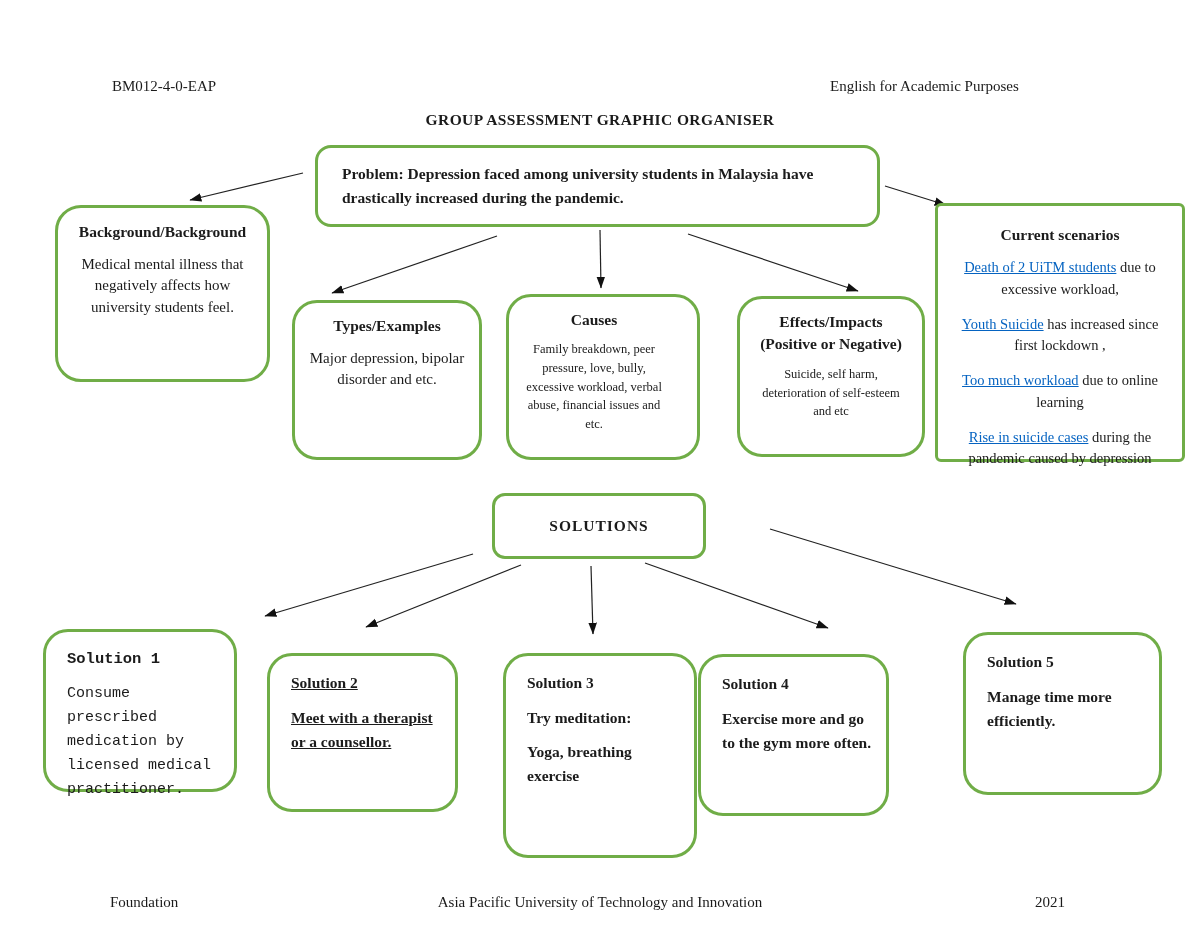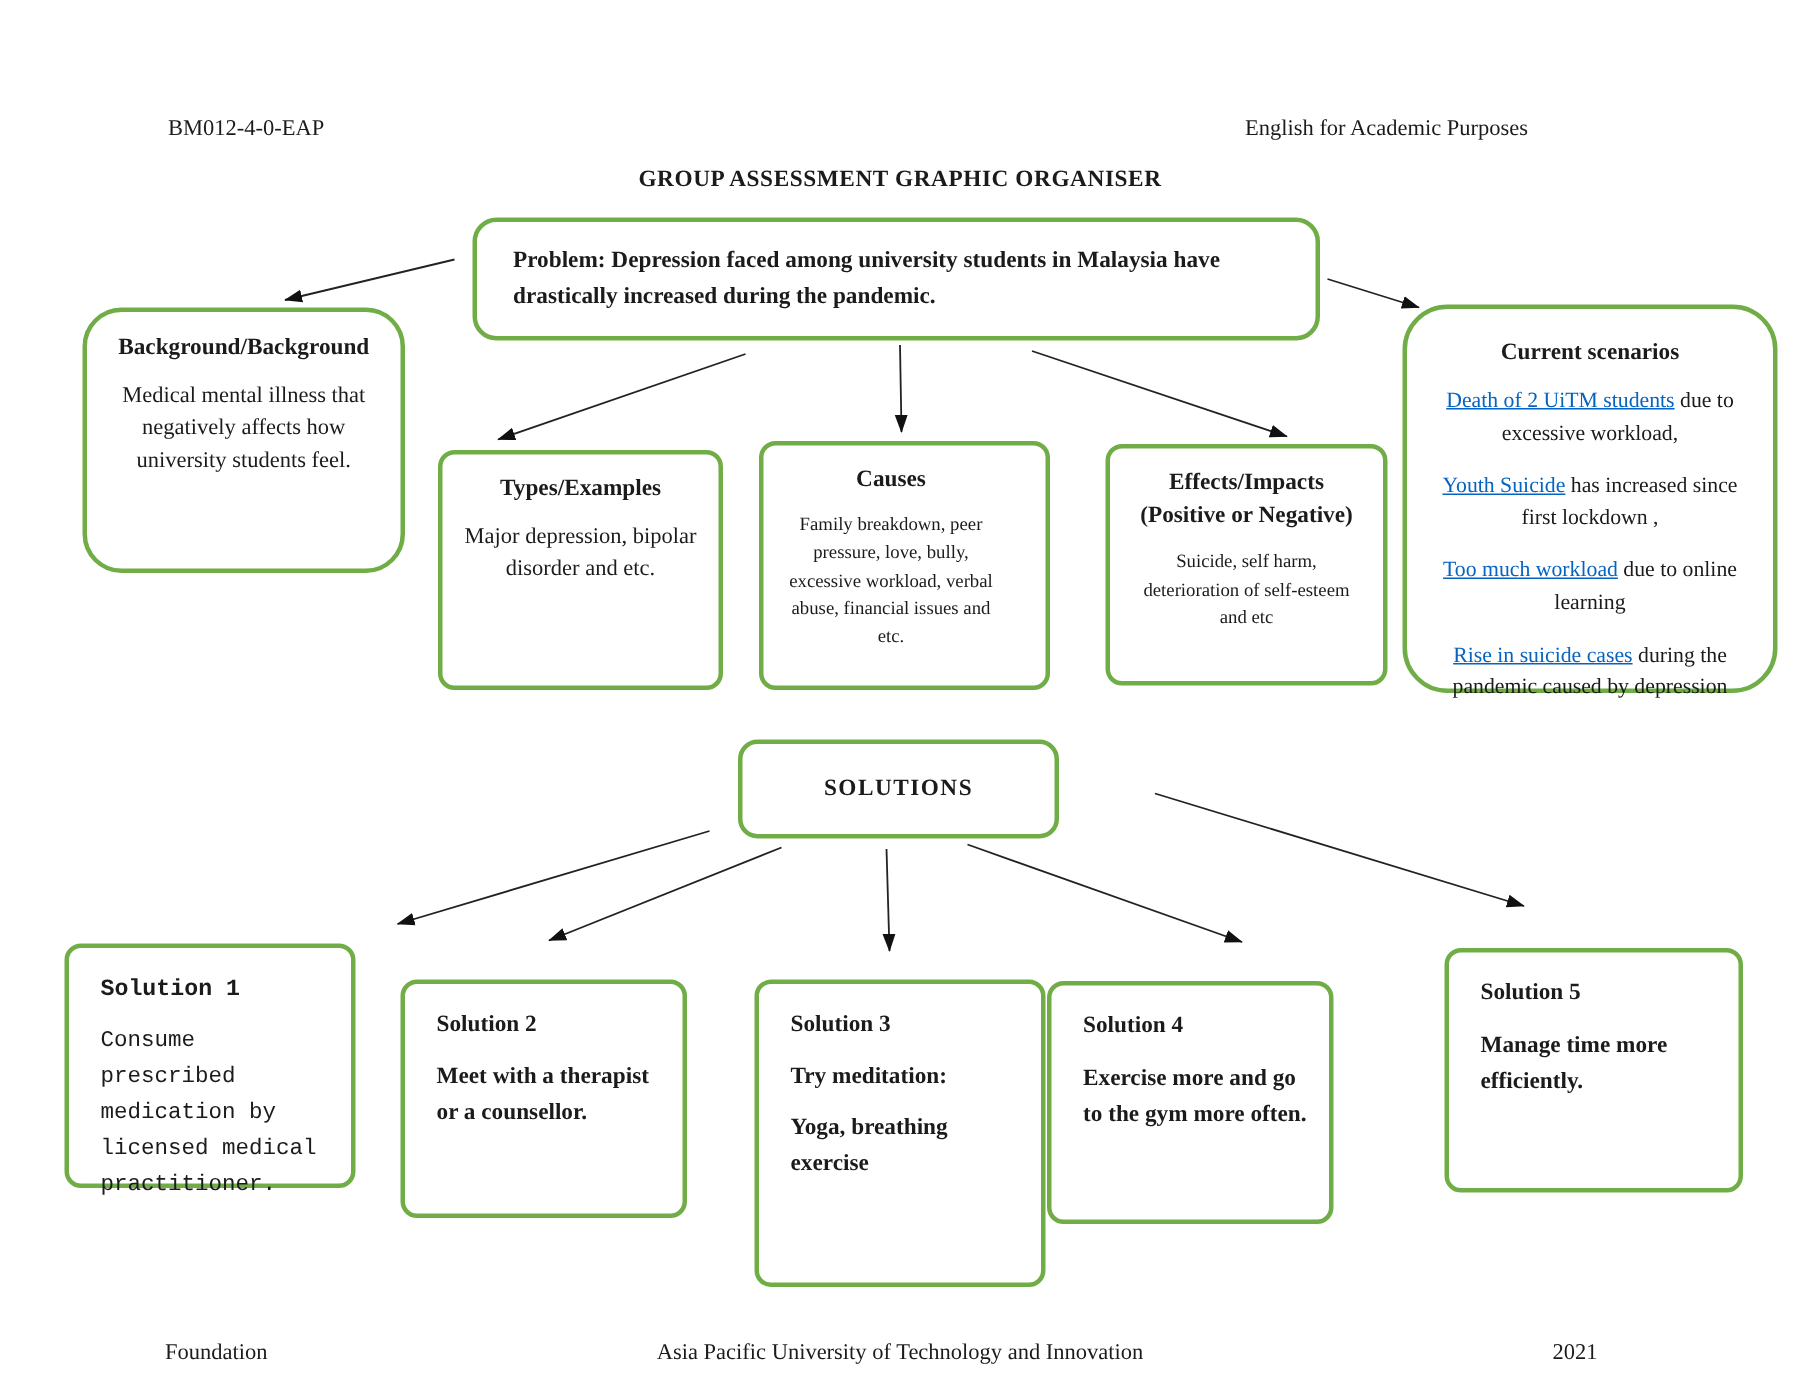--- a/index.html
+++ b/index.html
@@ -24,21 +24,21 @@
     text-align:center;font-weight:bold;font-size:15.5px;letter-spacing:.4px;
   }
   .ftr{position:absolute;top:853px;font-size:15px;white-space:nowrap;margin-top:41px;}
   #ftr-left{left:110px;}
   #ftr-center{left:0;width:100%;text-align:center;}
   #ftr-right{left:1035px;}
 
   .gbox{
     position:absolute;
     border:3px solid var(--green);
-    border-radius:11px;
+    border-radius:25px;
     background:#fff;
     z-index:2;
   }
   .bt{font-weight:bold;font-size:15.5px;text-align:center;}
   .bb{font-size:15px;text-align:center;line-height:1.42;}
 
   #box-problem{left:315px;top:145px;width:565px;height:82px;border-radius:16px;padding:14px 18px 0 24px;}
   #box-problem .ptxt{font-weight:bold;font-size:15.5px;line-height:1.55;text-align:left;}
 
   #box-definition{left:55px;top:205px;width:215px;height:177px;border-radius:26px;padding:15px 10px 0 10px;}
@@ -47,35 +47,35 @@
   #box-types{left:292px;top:300px;width:190px;height:160px;padding:14px 8px 0 8px;}
   #box-types .bb{margin-top:13px;}
 
   #box-causes{left:506px;top:294px;width:194px;height:166px;padding:14px 28px 0 10px;}
   #box-causes .bb{margin-top:11px;font-size:12.5px;line-height:1.5;}
 
   #box-effects{left:737px;top:296px;width:188px;height:161px;padding:12px 14px 0 14px;}
   #box-effects .bt{line-height:1.45;}
   #box-effects .bb{margin-top:9px;font-size:12.5px;line-height:1.5;}
 
-  #box-current{left:935px;top:203px;width:250px;height:259px;border-radius:30px;padding:20px 12px 0 12px;}
+  #box-current{left:935px;top:203px;width:250px;height:259px;border-radius:6px;padding:20px 12px 0 12px;}
   .cs-item{font-size:14.5px;text-align:center;line-height:1.5;margin-top:13px;}
   .cs-link{color:var(--link);text-decoration:underline;cursor:pointer;}
 
   #box-solutions{left:492px;top:493px;width:214px;height:66px;border-radius:13px;display:flex;align-items:center;justify-content:center;}
   #box-solutions .bt{letter-spacing:1px;}
 
   .solbox{padding:18px 14px 0 21px;}
   .solbox .bt{text-align:left;}
   .solbox .bb{text-align:left;margin-top:14px;line-height:1.55;}
   .solbold .bb{font-weight:bold;font-size:15.5px;}
 
   #box-s1{left:43px;top:629px;width:194px;height:163px;font-family:Liberation Mono, monospace;}
   #box-s1 .bb{line-height:1.6;}
-  #box-s2{left:267px;top:653px;width:191px;height:159px;}
+  #box-s2{left:267px;top:653px;width:191px;height:159px;text-decoration:underline;}
   #box-s3{left:503px;top:653px;width:194px;height:205px;}
   #box-s3 .bb2{text-align:left;margin-top:10px;line-height:1.55;font-weight:bold;font-size:15.5px;}
   #box-s4{left:698px;top:654px;width:191px;height:162px;}
   #box-s5{left:963px;top:632px;width:199px;height:163px;}
 
   #arrows{position:absolute;left:0;top:0;z-index:1;pointer-events:none;}
 </style>
 </head>
 <body>
 

